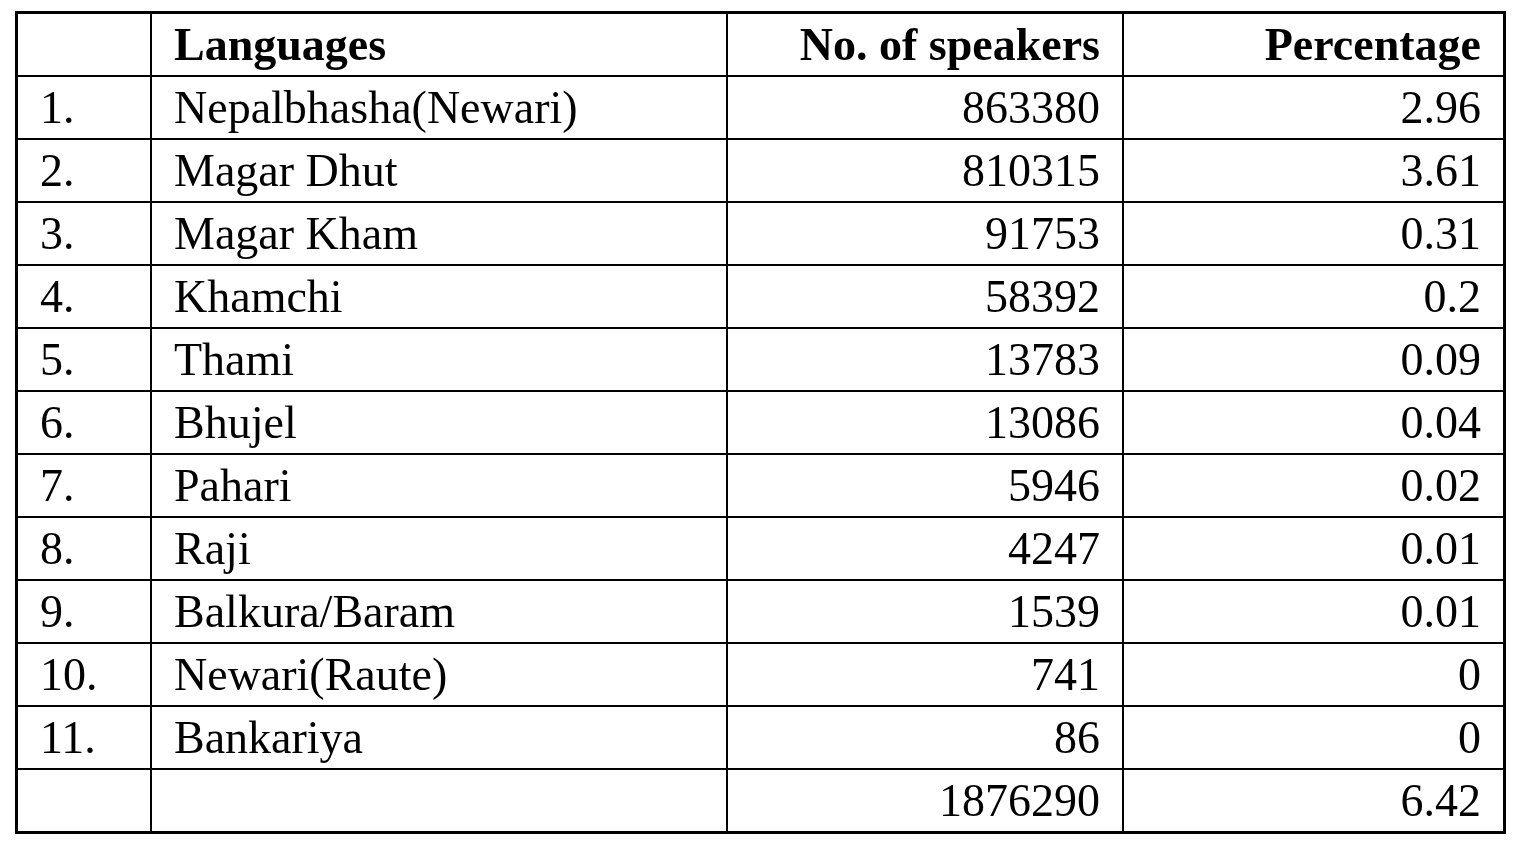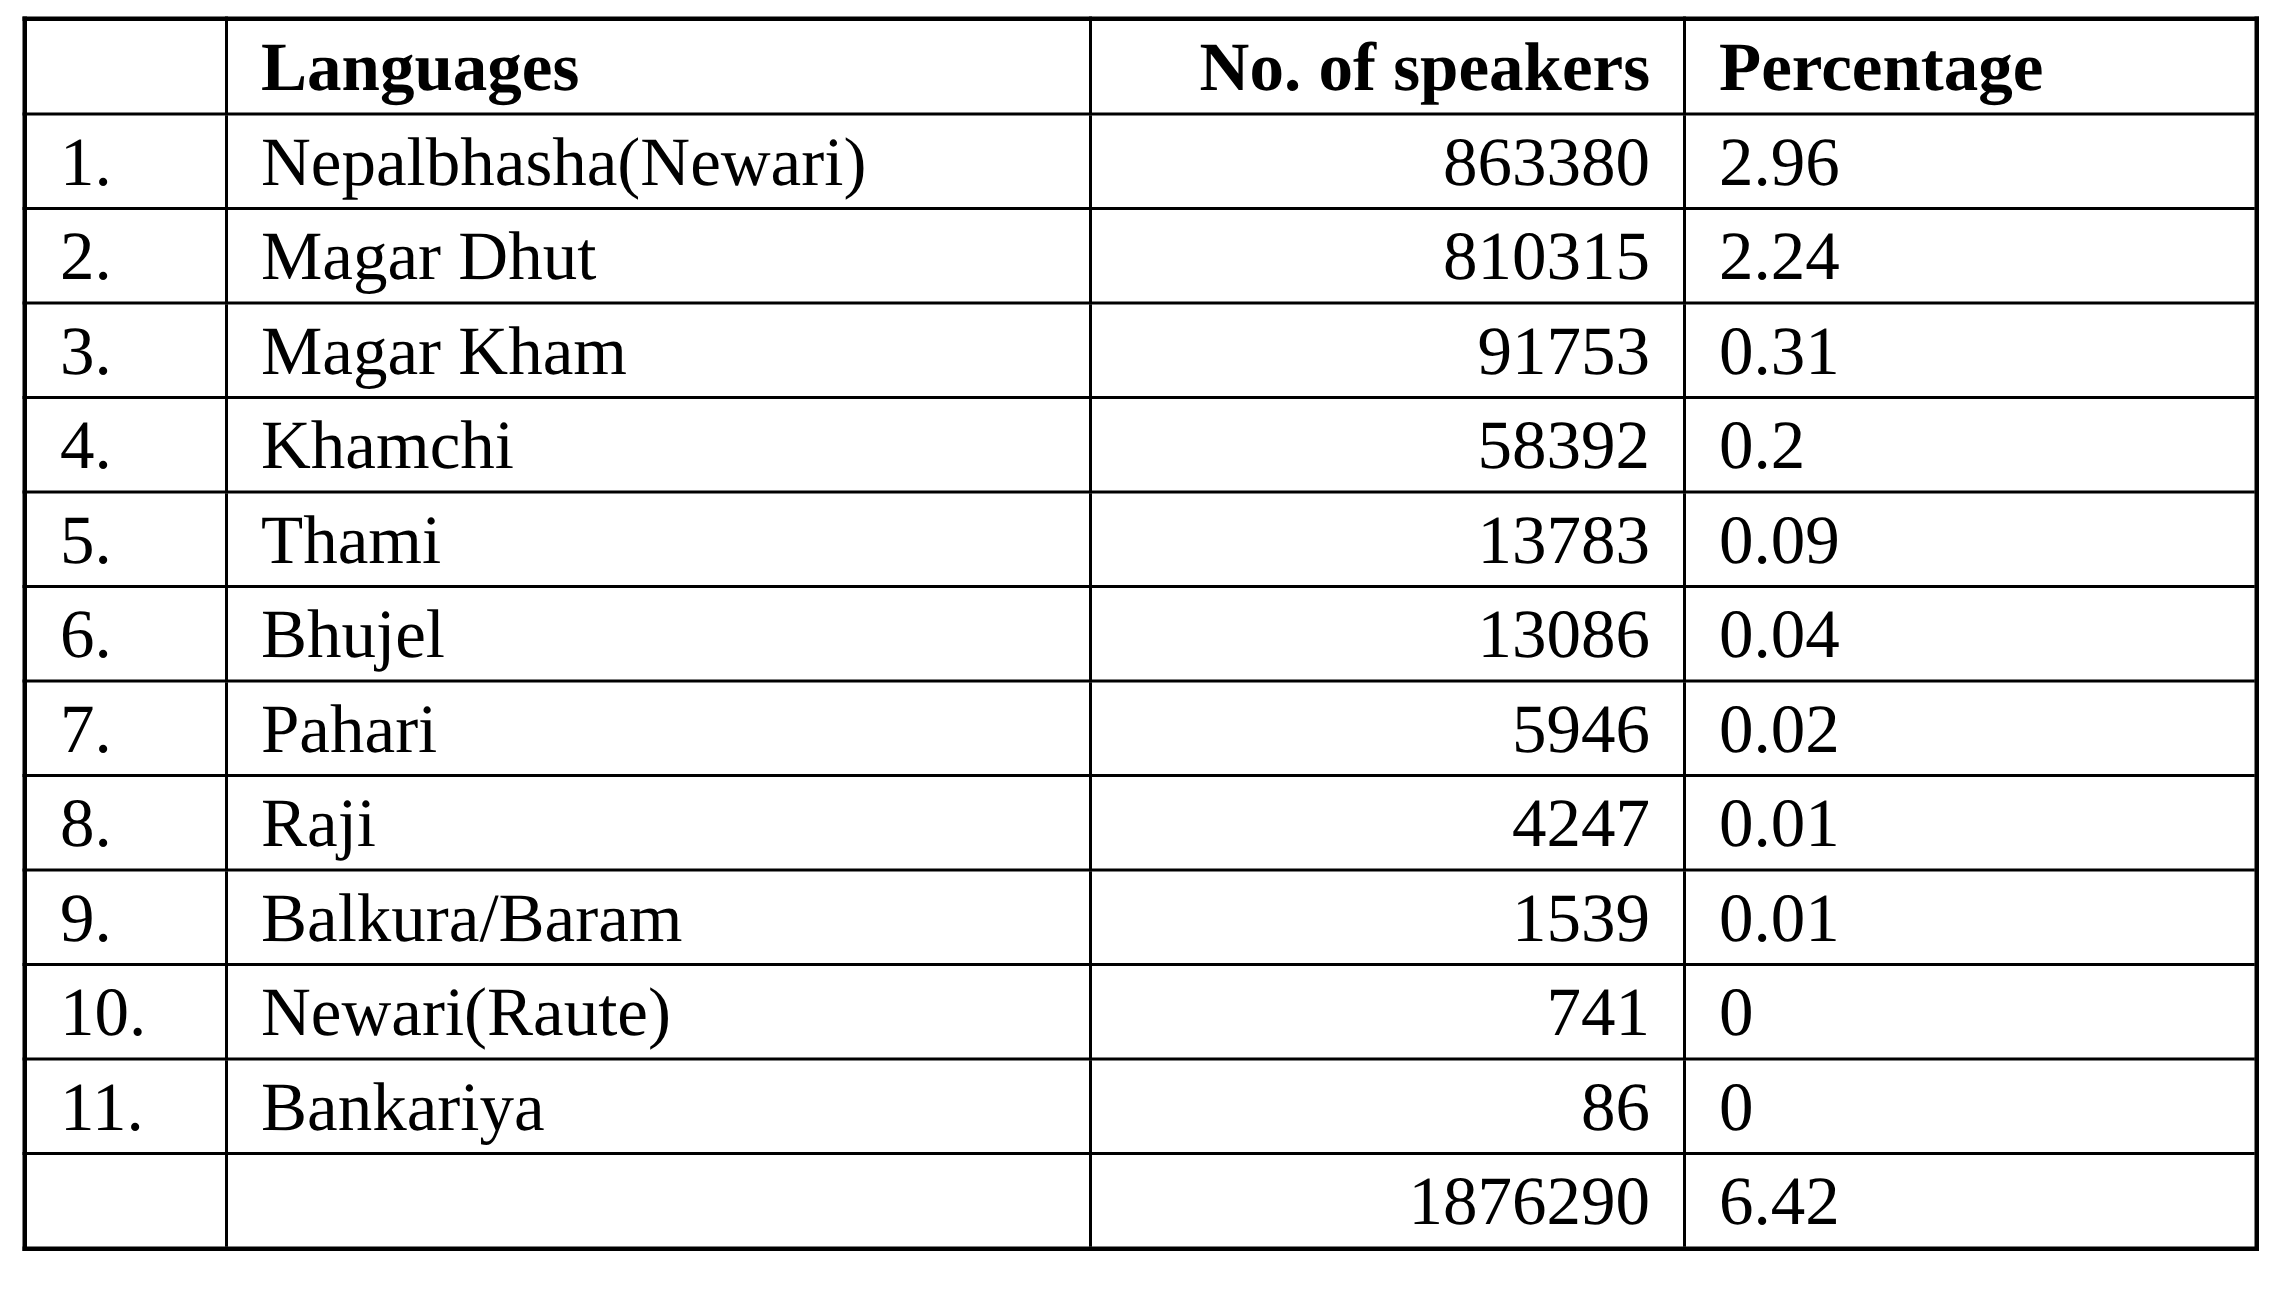--- a/index.html
+++ b/index.html
@@ -16,21 +16,21 @@
     height: 61px;
     padding: 0 22px;
     line-height: 1;
     white-space: nowrap;
     vertical-align: middle;
   }
   th { font-weight: bold; }
   .c0 { width: 88px; text-align: left; padding-left: 22px; }
   .c1 { width: 530px; text-align: left; }
   .c2 { width: 350px; text-align: right; margin-left: 28px; }
-  .c3 { width: 335px; text-align: left; }
+  .c3 { width: 335px; text-align: right; }
   table { border: 3px solid #000; }
 </style>
 </head>
 <body>
 
 <table>
   <thead>
     <tr>
       <th class="c0"></th>
       <th class="c1">Languages</th>
@@ -42,21 +42,21 @@
     <tr>
       <td class="c0">1.</td>
       <td class="c1">Nepalbhasha(Newari)</td>
       <td class="c2">863380</td>
       <td class="c3">2.96</td>
     </tr>
     <tr>
       <td class="c0">2.</td>
       <td class="c1">Magar Dhut</td>
       <td class="c2">810315</td>
-      <td class="c3">2.24</td>
+      <td class="c3">3.61</td>
     </tr>
     <tr>
       <td class="c0">3.</td>
       <td class="c1">Magar Kham</td>
       <td class="c2">91753</td>
       <td class="c3">0.31</td>
     </tr>
     <tr>
       <td class="c0">4.</td>
       <td class="c1">Khamchi</td>

